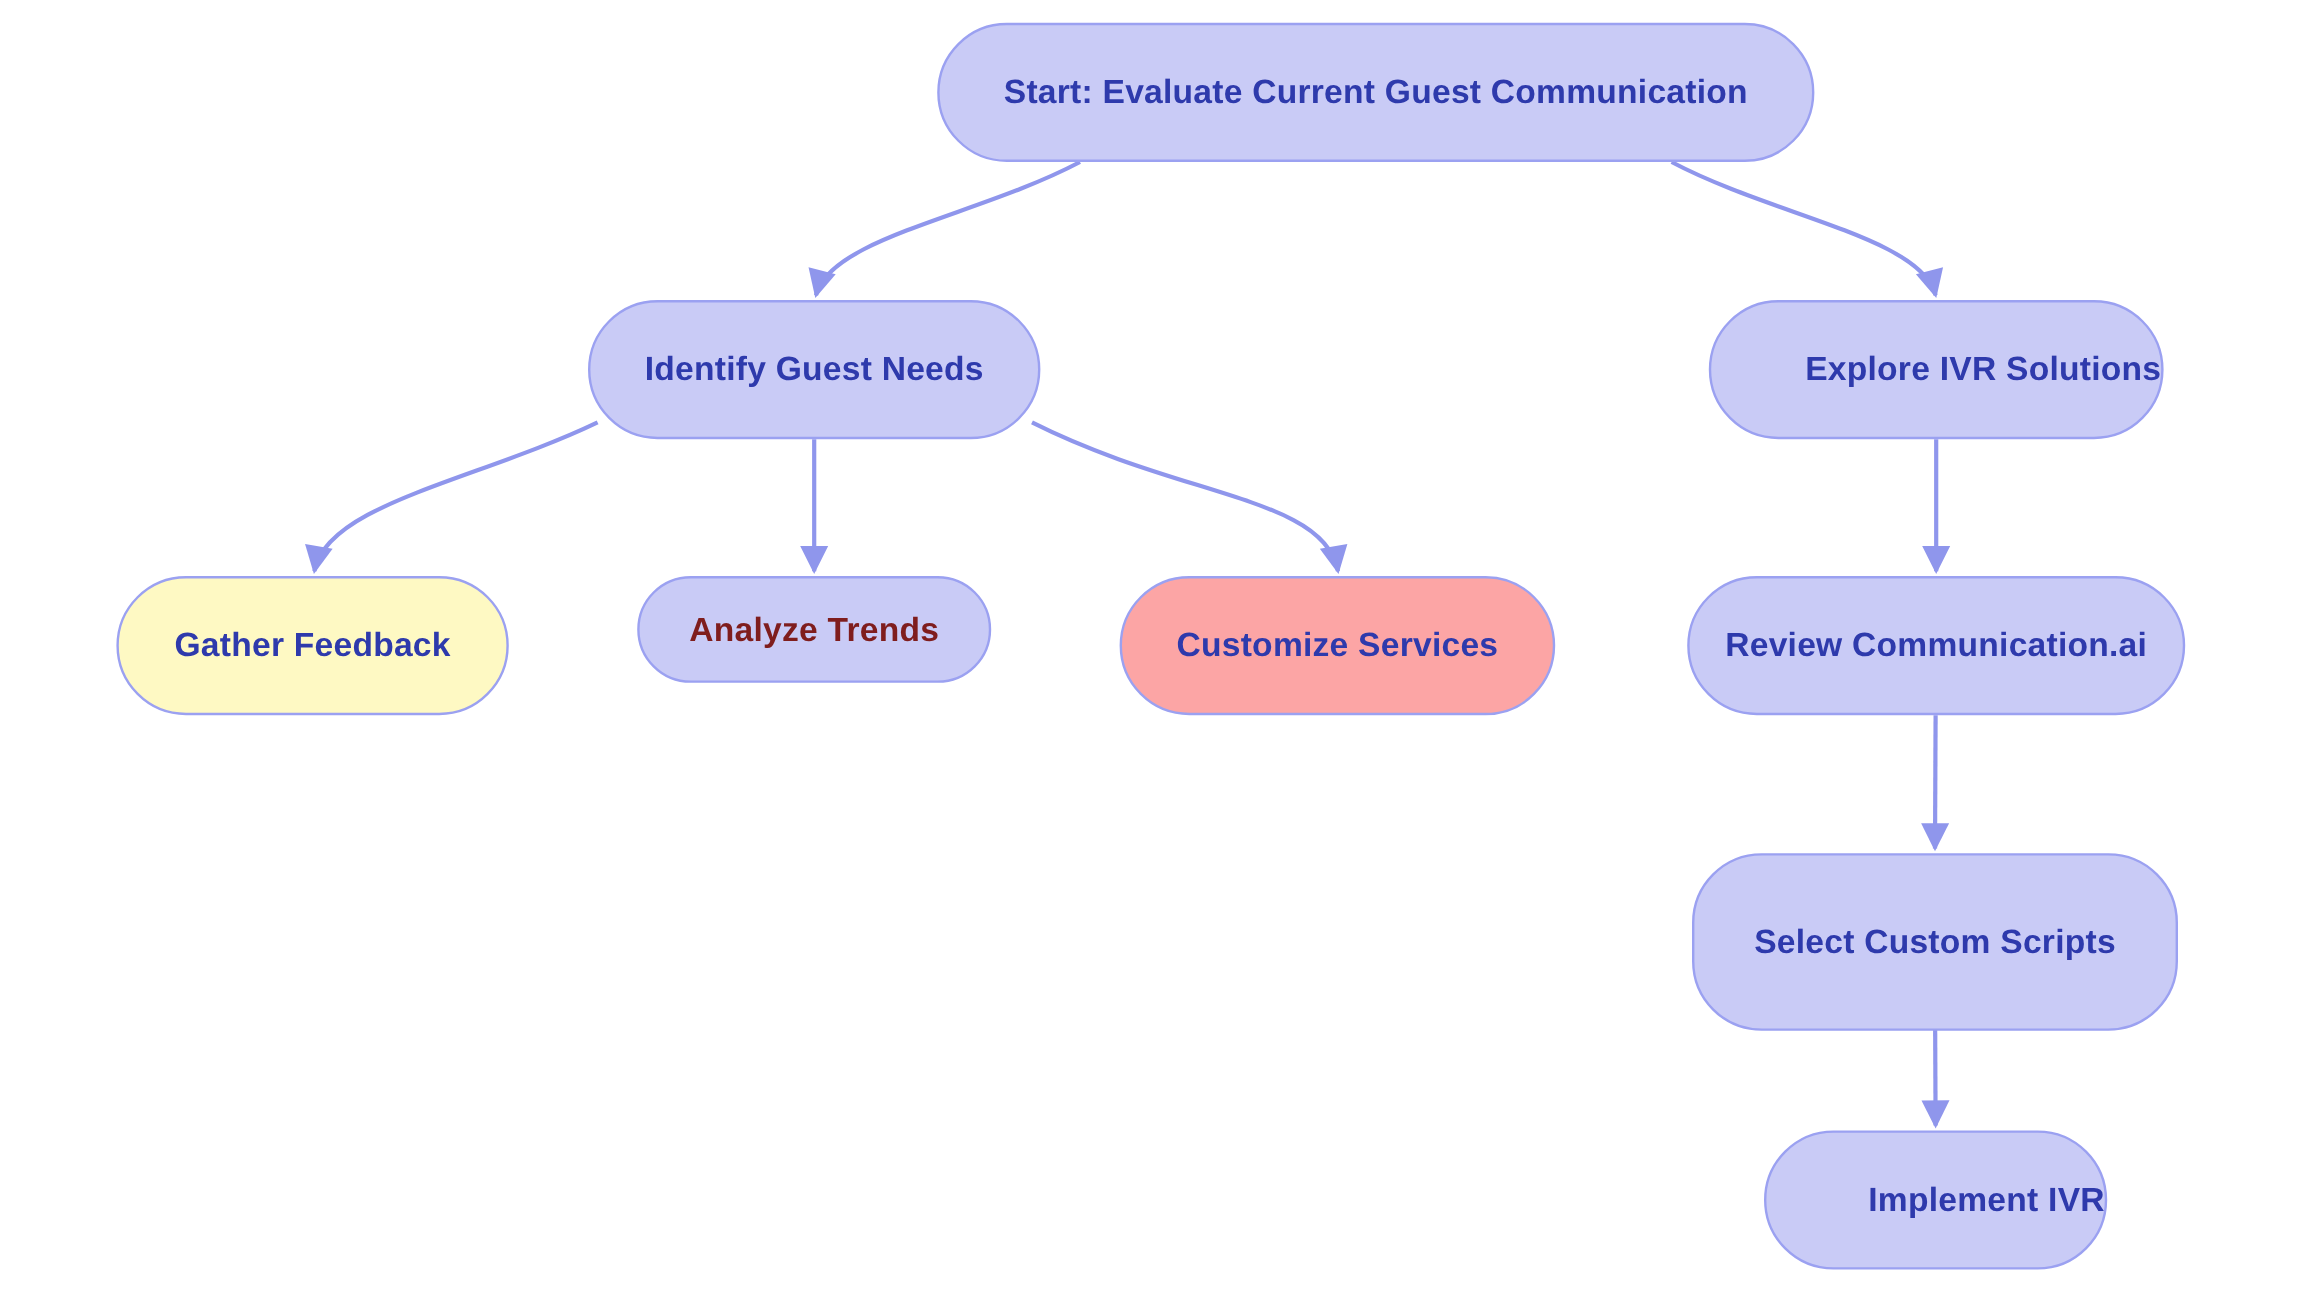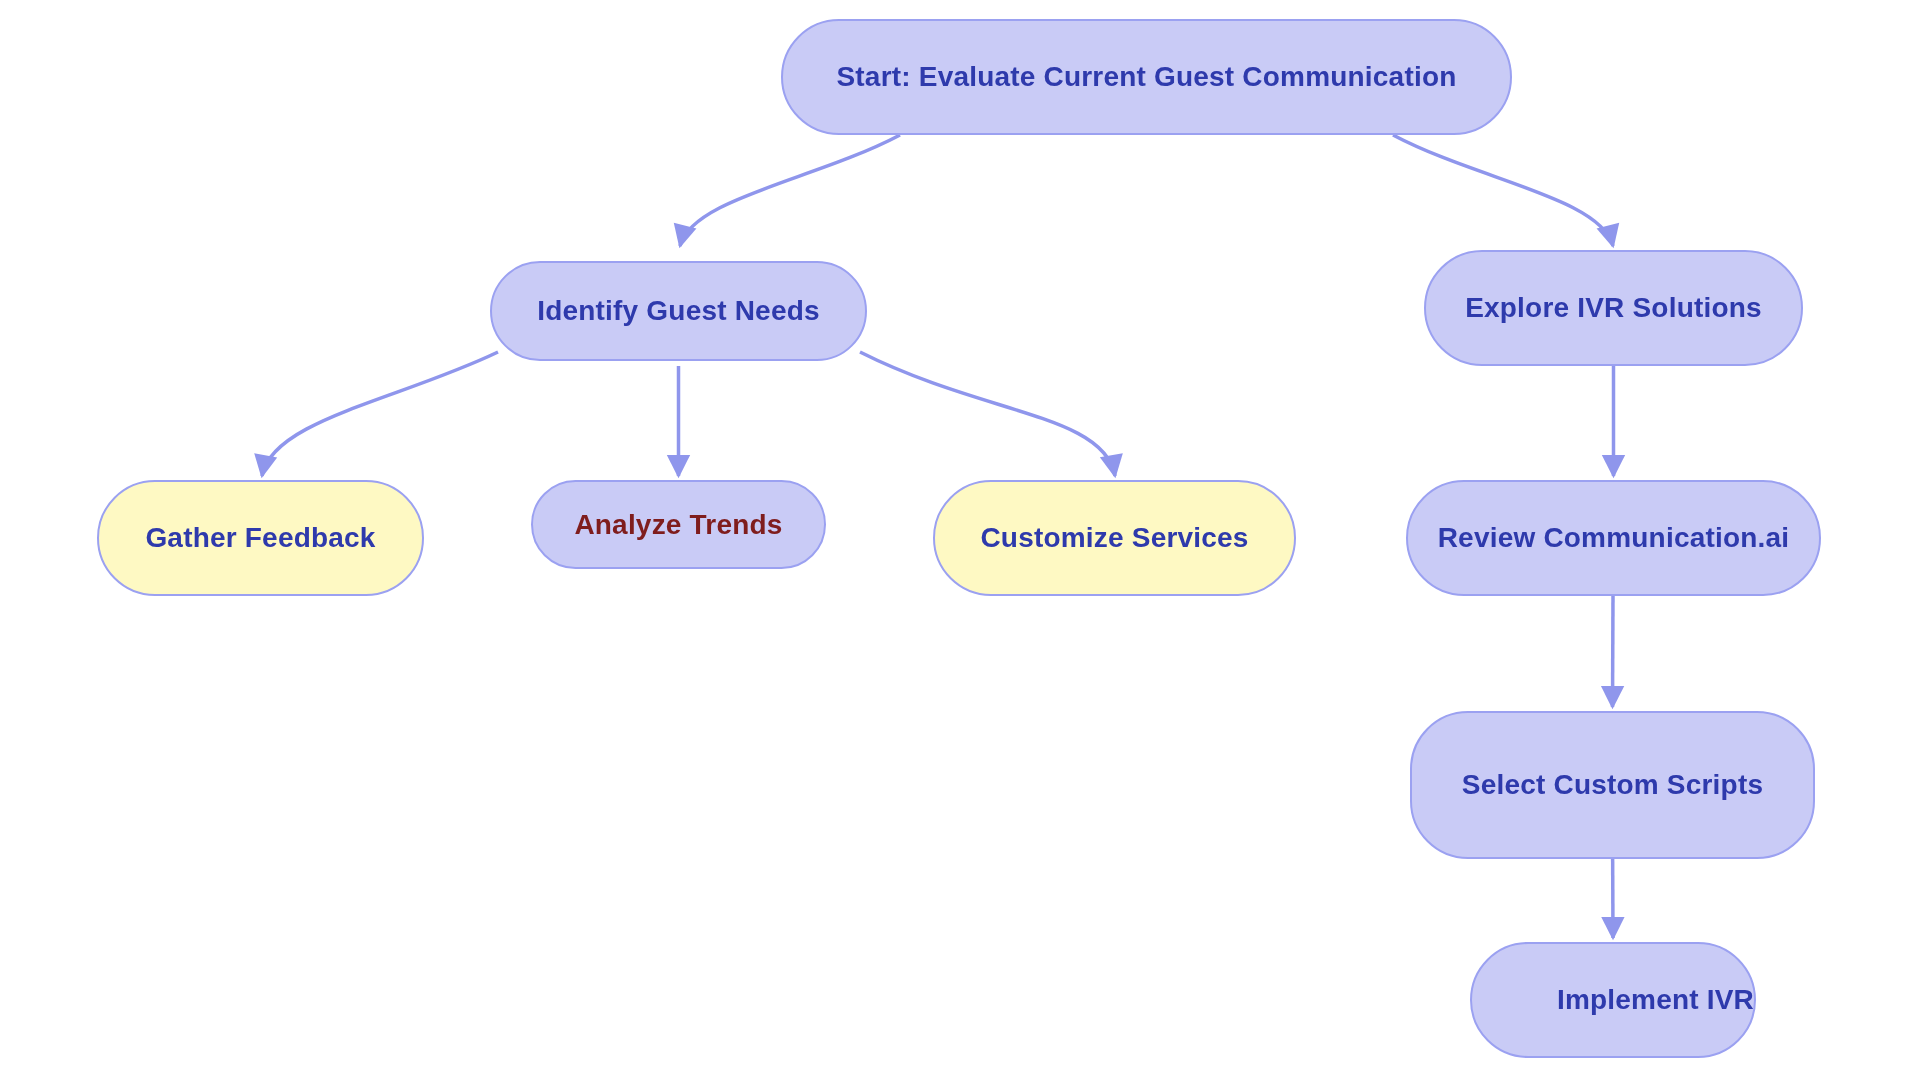--- a/index.html
+++ b/index.html
@@ -56,33 +56,33 @@
         <path d="M860,352 C985,415 1104,414 1115,476" fill="none" stroke="#8f96ec" stroke-width="3.5" marker-end="url(#arrowhead)"></path>
         <path d="M1613.5,366 L1613.5,476" fill="none" stroke="#8f96ec" stroke-width="3.5" marker-end="url(#arrowhead)"></path>
         <path d="M1613,596 L1612.5,707" fill="none" stroke="#8f96ec" stroke-width="3.5" marker-end="url(#arrowhead)"></path>
         <path d="M1612.5,827 L1613,938" fill="none" stroke="#8f96ec" stroke-width="3.5" marker-end="url(#arrowhead)"></path>
       </g>
   </svg>
 
 <div class="node" style="left: 781px; top: 19px; width: 731px; height: 116px; background: rgb(201, 203, 246); border-color: rgb(155, 161, 241); color: rgb(46, 58, 172);">
       <span>Start: Evaluate Current Guest Communication</span>
     </div>
-    <div class="node" style="left: 490px; top: 261px; width: 377px; height: 100px; background: rgb(201, 203, 246); border-color: rgb(155, 161, 241); color: rgb(46, 58, 172); text-align: center;">
+    <div class="node" style="left: 490px; top: 250px; width: 377px; height: 116px; background: rgb(201, 203, 246); border-color: rgb(155, 161, 241); color: rgb(46, 58, 172); text-align: center;">
       <span>Identify Guest Needs</span>
     </div>
-    <div class="node" style="left: 1424px; top: 250px; width: 379px; height: 116px; background: rgb(201, 203, 246); border-color: rgb(155, 161, 241); color: rgb(46, 58, 172);">
+    <div class="node" style="left: 1424px; top: 250px; width: 379px; height: 116px; background: rgb(201, 203, 246); border-color: rgb(155, 161, 241); color: rgb(46, 58, 172); justify-content: flex-end;">
       <span>Explore IVR Solutions</span>
     </div>
     <div class="node" style="left: 97px; top: 480px; width: 327px; height: 116px; background: #fef9c3; border-color: rgb(155, 161, 241); color: rgb(46, 58, 172);">
       <span>Gather Feedback</span>
     </div>
     <div class="node" style="left: 531px; top: 480px; width: 295px; height: 89px; background: rgb(201, 203, 246); border-color: rgb(155, 161, 241); color: #7f1d1d;">
       <span>Analyze Trends</span>
     </div>
-    <div class="node" style="left: 933px; top: 480px; width: 363px; height: 116px; background: #fef9c3; border-color: rgb(155, 161, 241); color: rgb(46, 58, 172);">
+    <div class="node" style="left: 933px; top: 480px; width: 363px; height: 116px; background: #fca5a5; border-color: rgb(155, 161, 241); color: rgb(46, 58, 172);">
       <span>Customize Services</span>
     </div>
     <div class="node" style="left: 1406px; top: 480px; width: 415px; height: 116px; background: rgb(201, 203, 246); border-color: rgb(155, 161, 241); color: rgb(46, 58, 172);">
       <span>Review Communication.ai</span>
     </div>
     <div class="node" style="left: 1410px; top: 711px; width: 405px; height: 148px; background: rgb(201, 203, 246); border-color: rgb(155, 161, 241); color: rgb(46, 58, 172);">
       <span>Select Custom Scripts</span>
     </div>
     <div class="node" style="left: 1470px; top: 942px; width: 286px; height: 116px; background: rgb(201, 203, 246); border-color: rgb(155, 161, 241); color: rgb(46, 58, 172); justify-content: flex-end;">
       <span>Implement IVR</span>

